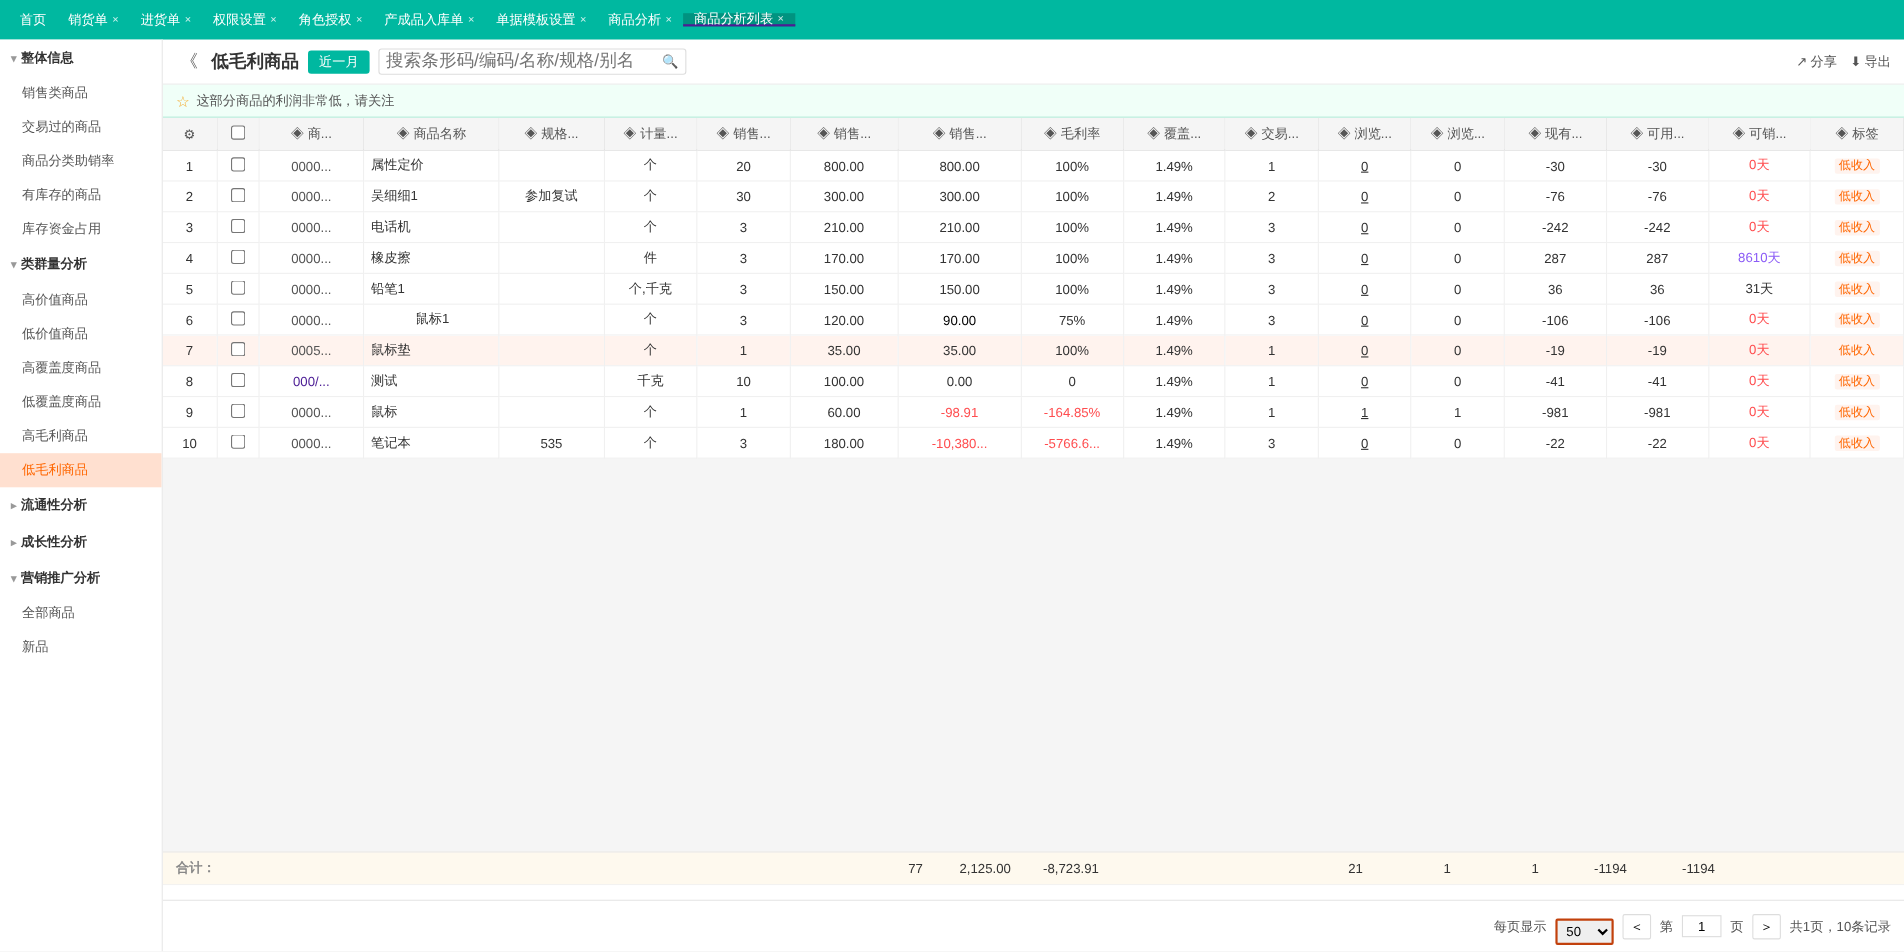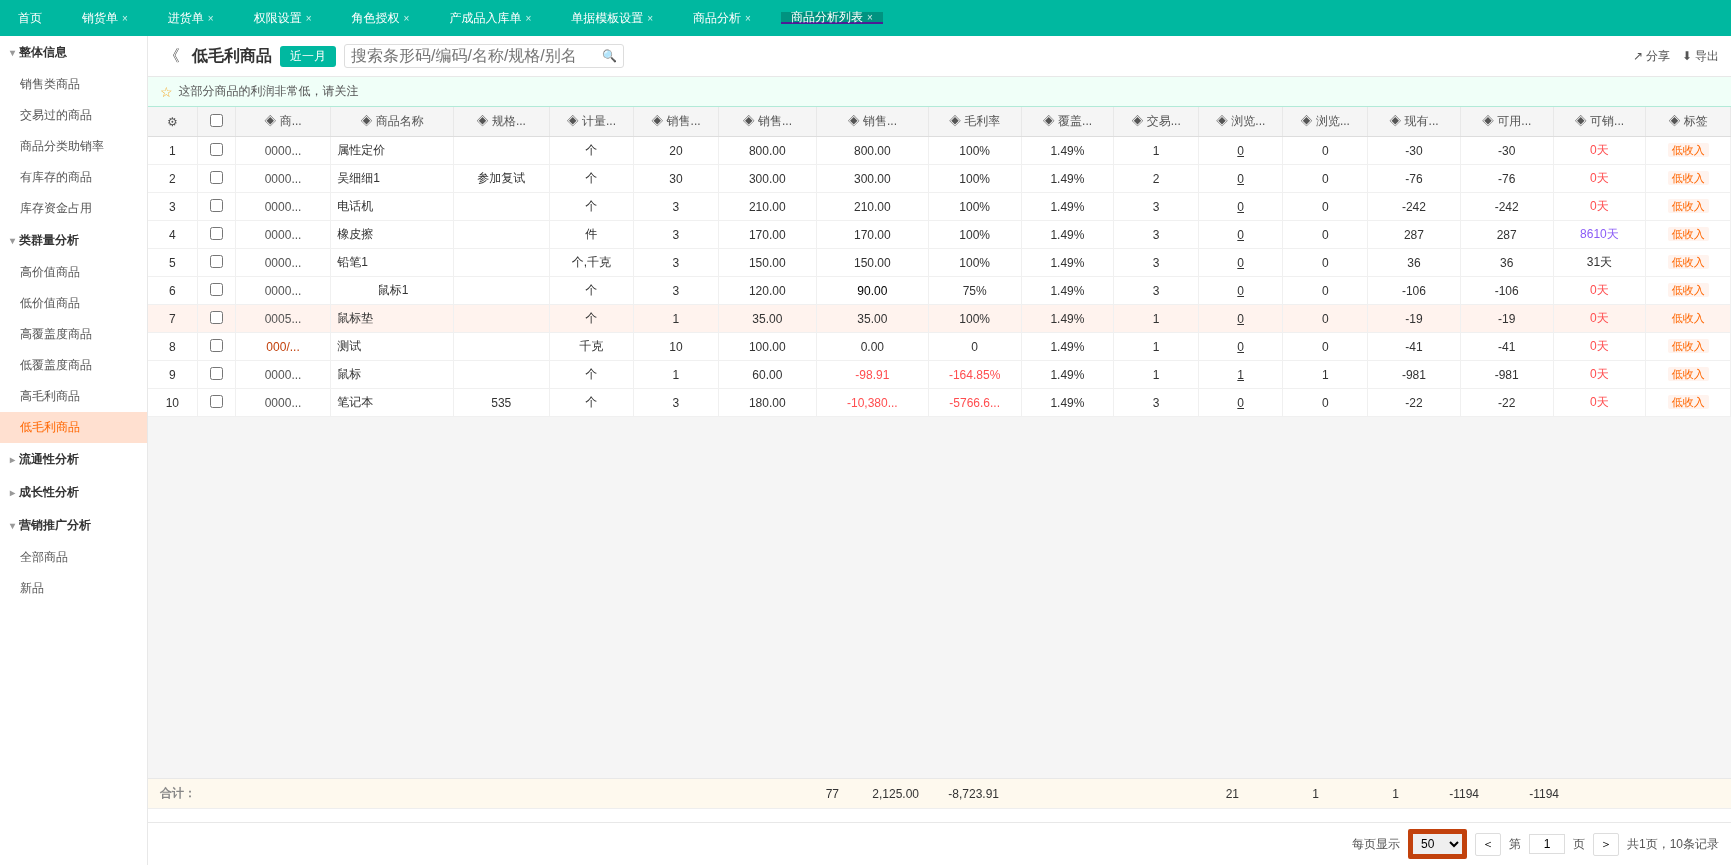--- a/index.html
+++ b/index.html
@@ -5,21 +5,21 @@
     * { box-sizing: border-box; margin: 0; padding: 0; font-family: 'Microsoft YaHei', Arial, sans-serif; font-size: 12px; }
     body { background: #f5f5f5; overflow: hidden; }
     
     
     .top-nav {
       background: #00b8a0;
       display: flex;
       align-items: center;
       height: 36px;
       padding: 12px 8px;
-      gap: 20px;
+      gap: 0;
     }
     .nav-item {
       color: #fff;
       padding: 0 10px;
       height: 100%;
       display: flex;
       align-items: center;
       cursor: pointer;
       white-space: nowrap;
       gap: 4px;
@@ -209,23 +209,24 @@
       align-items: center;
       justify-content: flex-end;
       padding: 6px 12px;
       background: #fff;
       border-top: 1px solid #e8e8e8;
       gap: 8px;
       font-size: 12px;
       color: #555;
     }
     .page-size-select {
-      border: 5px solid #c2410c;
+      border: 2px solid #c2410c;
       padding: 2px 4px;
       border-radius: 2px;
+      margin-top: 10px;
     }
     .page-btn {
       border: 1px solid #ddd;
       background: #fff;
       padding: 2px 6px;
       cursor: pointer;
       border-radius: 2px;
     }
     .page-input {
       border: 1px solid #ddd;
@@ -535,21 +536,21 @@
       <td><span class="underline-link">0</span></td>
       <td>0</td>
       <td>-19</td>
       <td>-19</td>
       <td style="color:#ff4d4f">0天</td>
       <td><span class="tag-orange-bg">低收入</span></td>
     </tr>
             <tr>
       <td>8</td>
       <td><input type="checkbox" style=""></td>
-      <td style="color:#c2410c">000/...</td>
+      <td style="color:#4c1d95">000/...</td>
       <td style="text-align:left;padding-left:6px">测试</td>
       <td></td>
       <td>千克</td>
       <td>10</td>
       <td>100.00</td>
       <td style="color:#333">0.00</td>
       <td style="color:#333">0</td>
       <td>1.49%</td>
       <td>1</td>
       <td><span class="underline-link">0</span></td>

